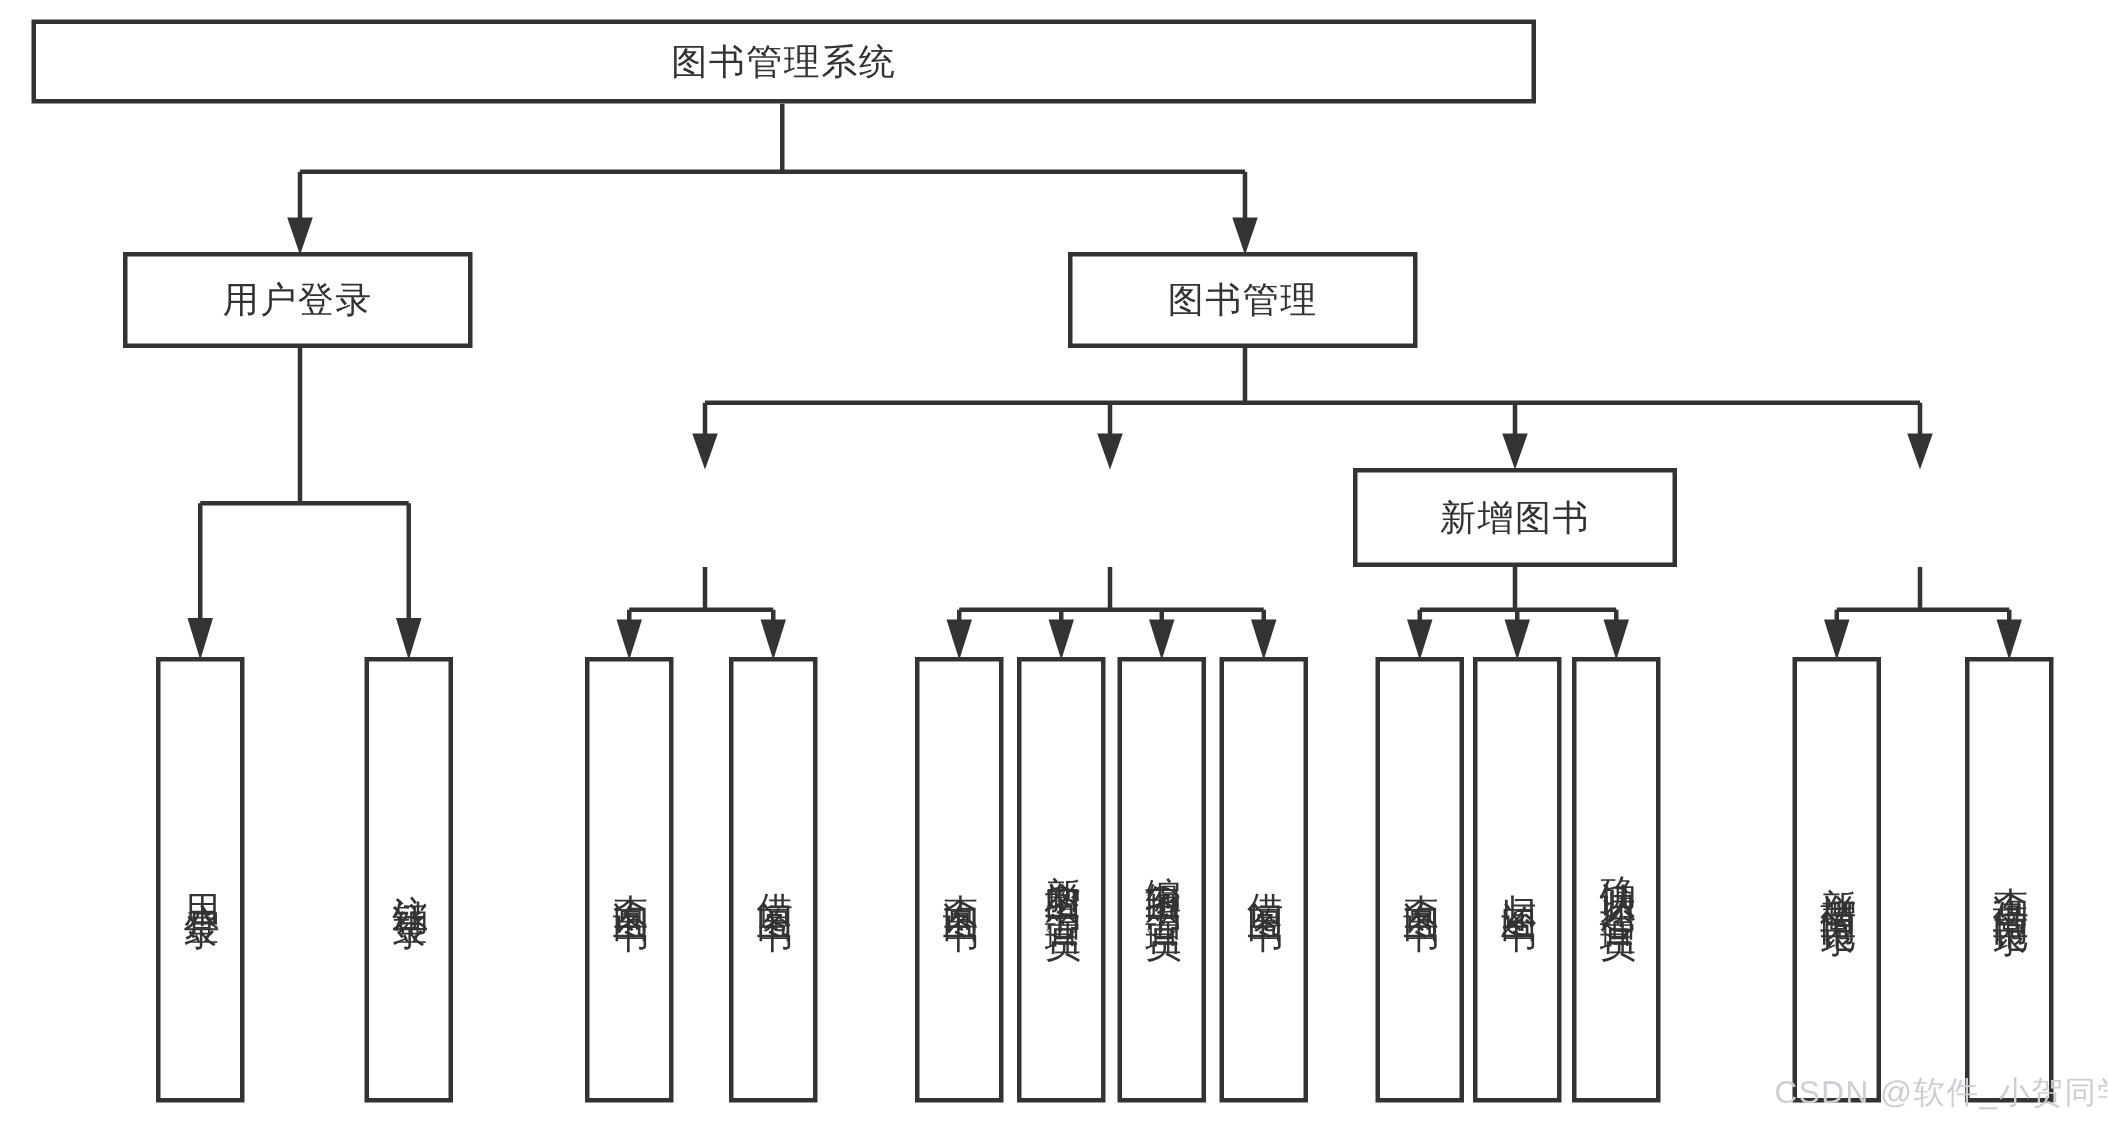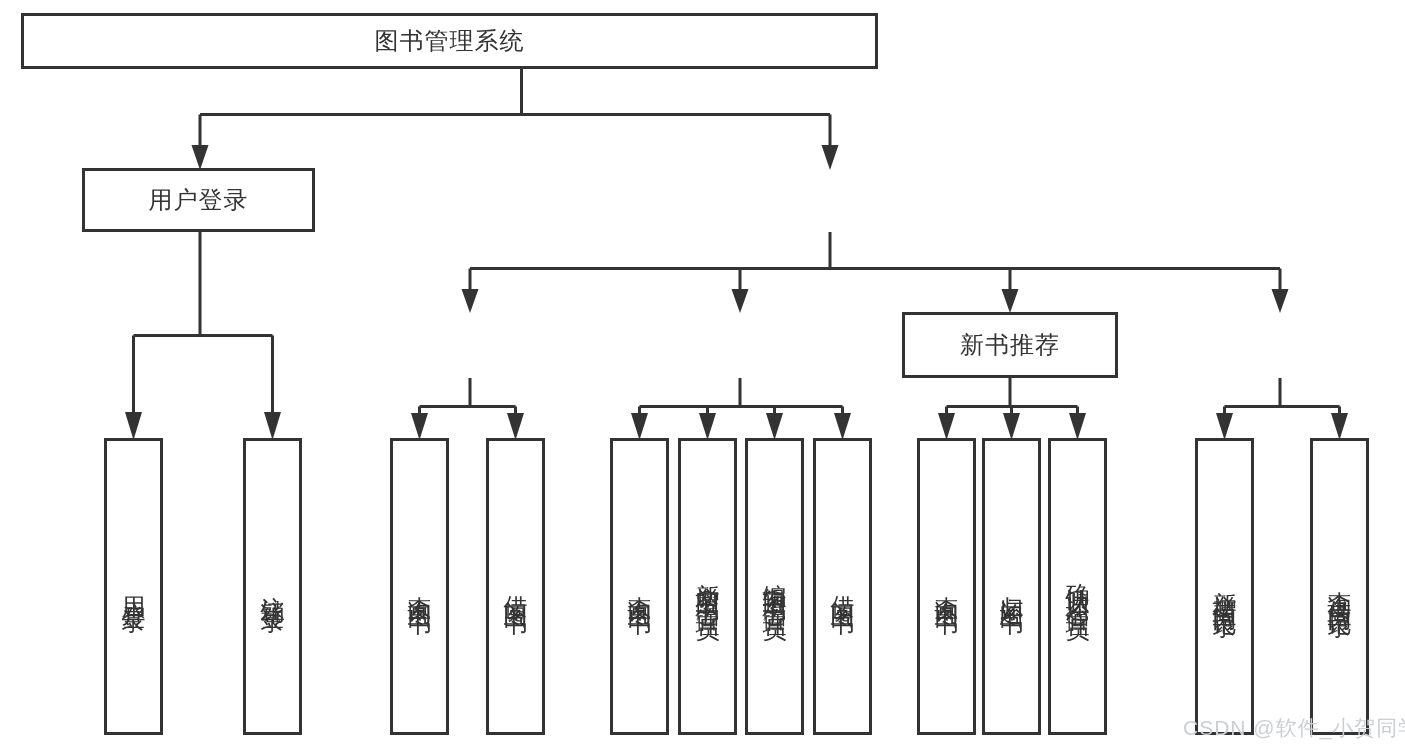--- a/index.html
+++ b/index.html
@@ -38,21 +38,21 @@
     white-space: nowrap;
   }
   .v-node .label {
     writing-mode: vertical-rl;
     text-orientation: mixed;
     font-size: 24px;
     line-height: 1;
     letter-spacing: 5px;
   }
   
-  .root  { left: 21px;  top: 13px;  width: 857px; height: 56px; }
+  .root  { left: 21px;  top: 13px;  width: 1003px; height: 56px; }
   .l2a   { left: 82px;  top: 168px; width: 233px;  height: 64px; }
   .l2b   { left: 712px; top: 168px; width: 233px;  height: 64px; }
   .l3    { top: 312px;  width: 216px; height: 66px; }
   .l3-1  { left: 362px; }  .l3-2 { left: 632px; }
   .l3-3  { left: 902px; }  .l3-4 { left: 1172px; }
   .leaf  { top: 438px; width: 59px; height: 297px; }
   .lf-a1 { left: 104px; }  .lf-a2 { left: 243px; }
   .lf-b1 { left: 390px; }  .lf-b2 { left: 486px; }
   .lf-c1 { left: 610px; }  .lf-c2 { left: 678px; }
   .lf-c3 { left: 745px; }  .lf-c4 { left: 813px; }
@@ -121,23 +121,26 @@
     </g>
   </svg>
 
   <div class="node h-node root">
     <span class="label">图书管理系统</span>
   </div>
 
   <div class="node h-node l2a">
     <span class="label">用户登录</span>
   </div>
+  <div class="node h-node l2b">
+    <span class="label">图书管理</span>
+  </div>
 
   <div class="node h-node l3 l3-3">
-    <span class="label">新书推荐</span>
+    <span class="label">新增图书</span>
   </div>
 
   <div class="node v-node leaf lf-a1">
     <span class="label">用户登录</span>
   </div>
   <div class="node v-node leaf lf-a2">
     <span class="label">注销登录</span>
   </div>
 
   <div class="node v-node leaf lf-b1">

